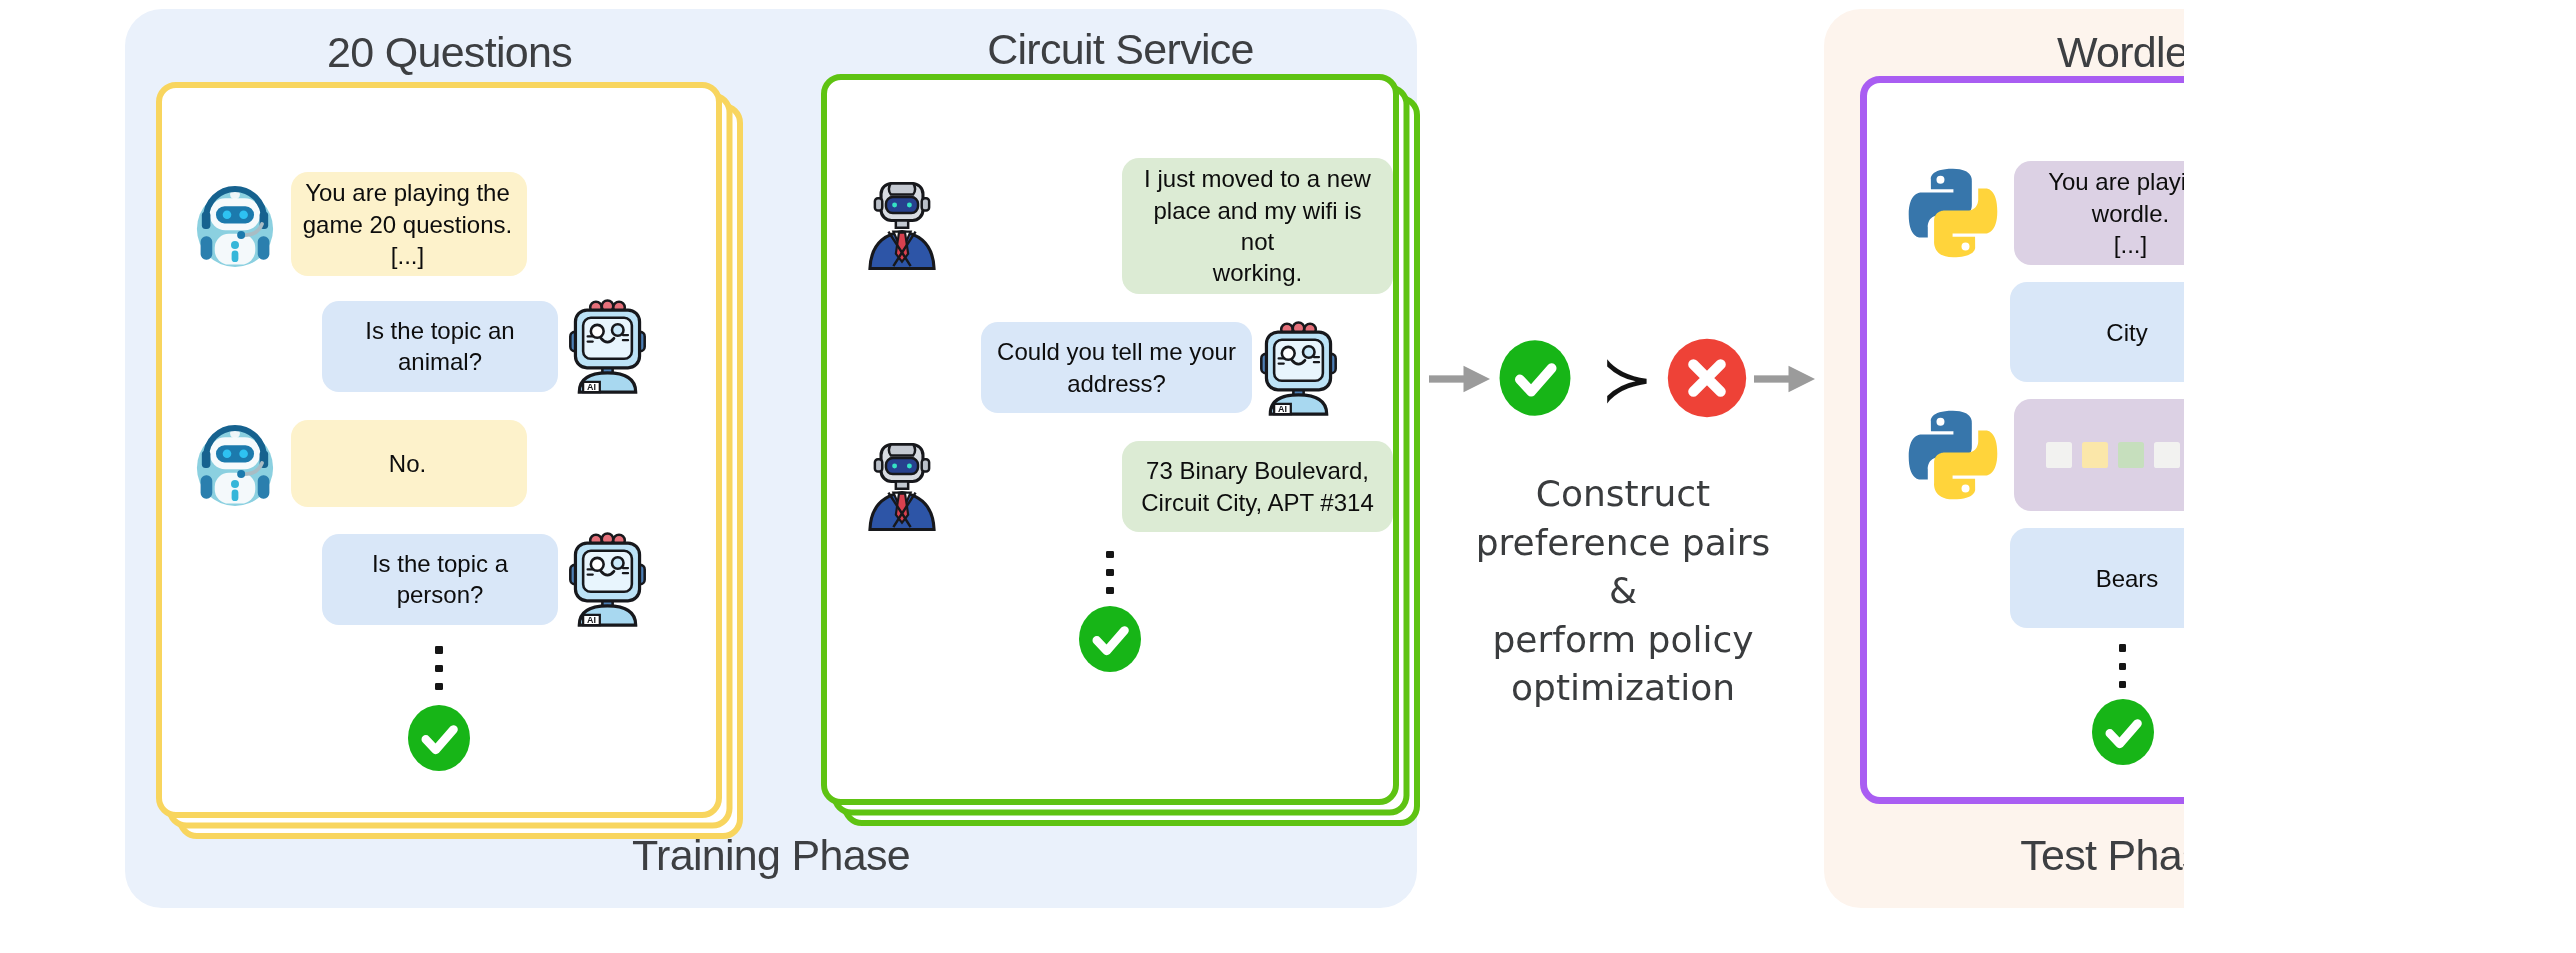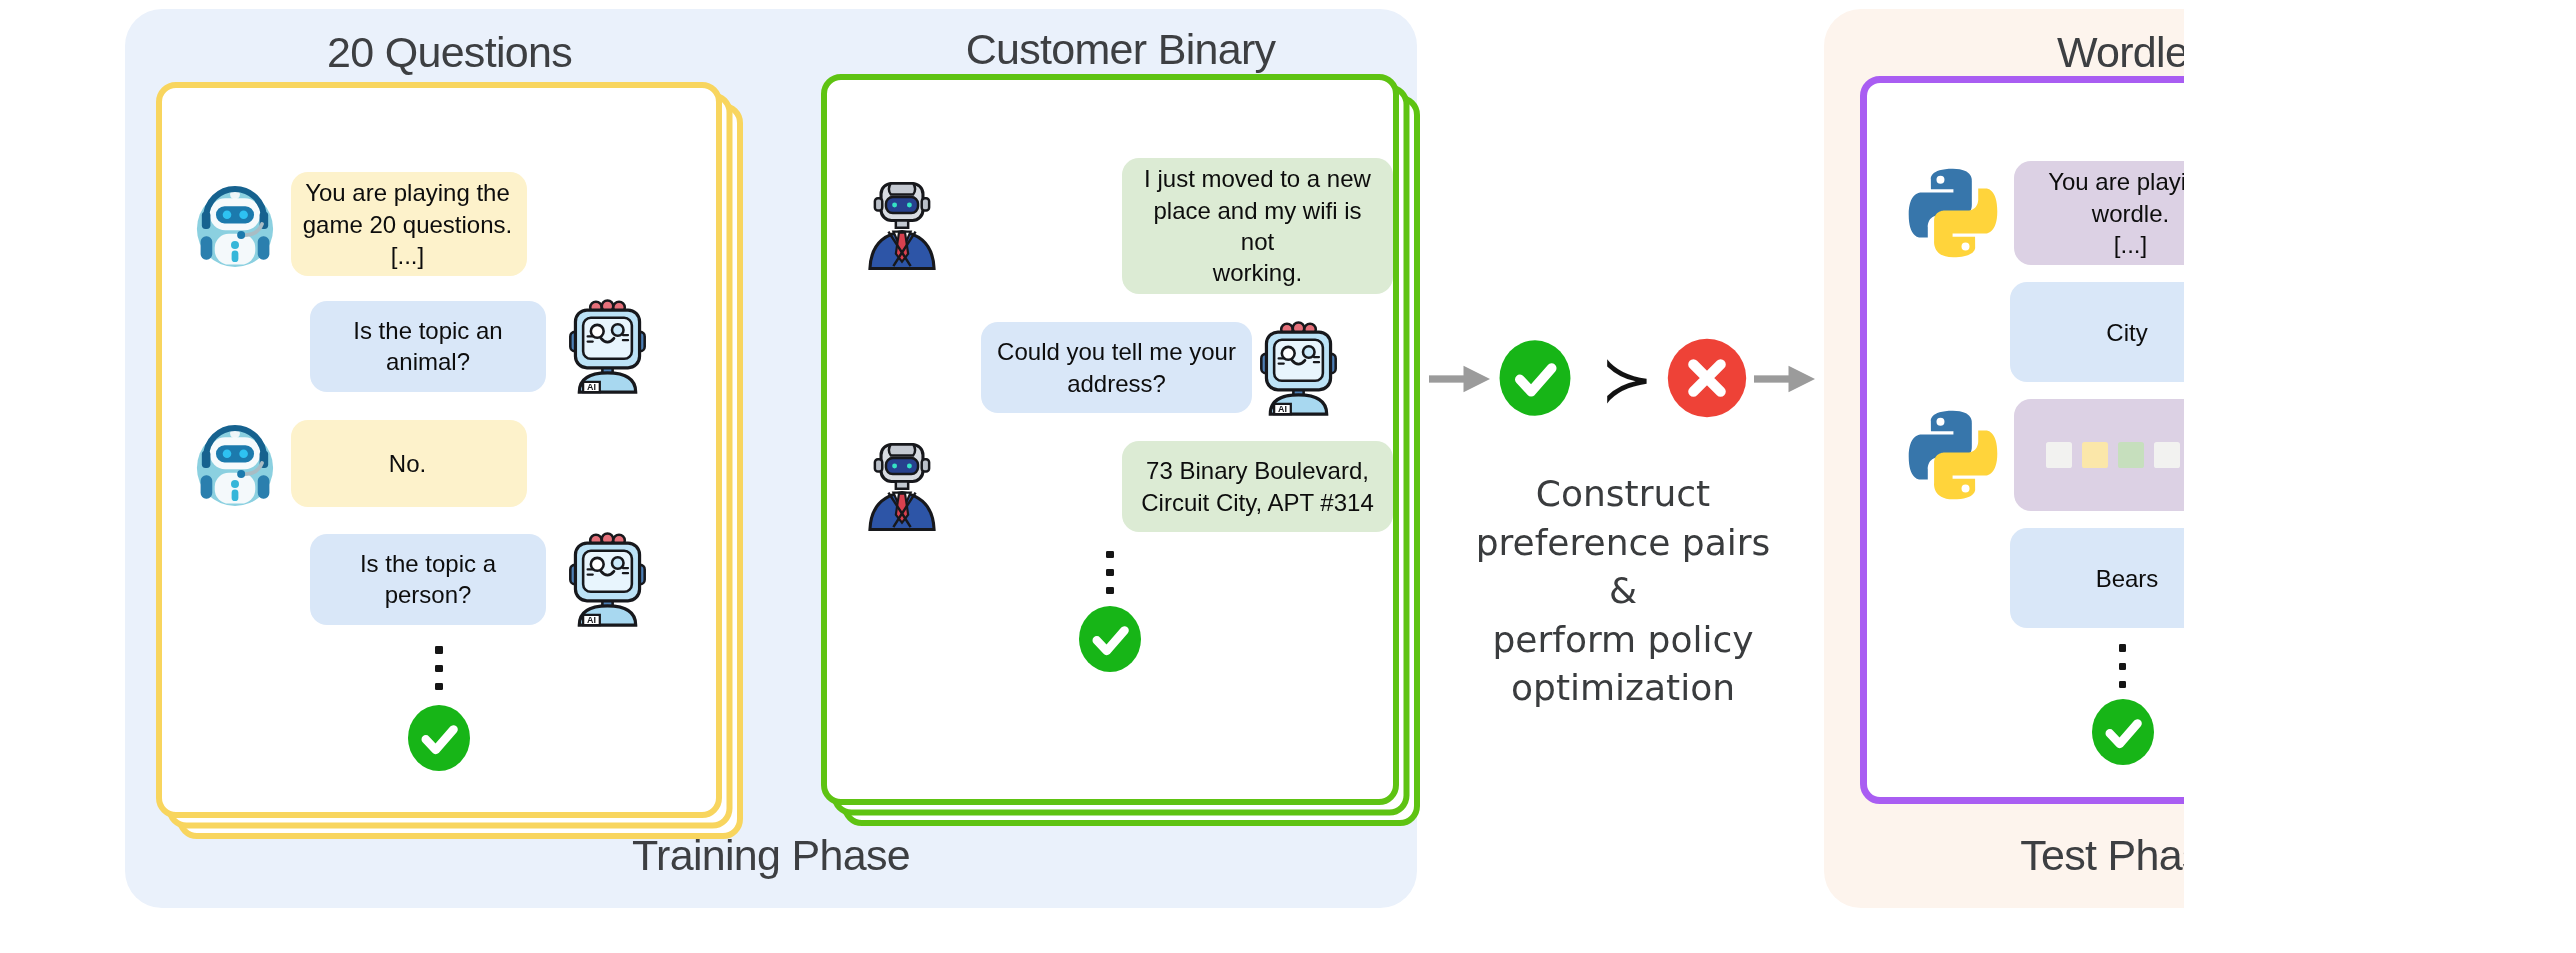--- a/index.html
+++ b/index.html
@@ -37,21 +37,21 @@
   .bub-agent{background:var(--agent-bubble,#d9e7f8);}
   .bub-cs{background:var(--env-bubble-customer-service,#dcebd4);}
   .bub-wordle{background:var(--env-bubble-wordle,#dcd1e4);}
 
   .avatar{flex:0 0 auto;display:block;}
   .avatar svg{display:block;width:100%;height:100%;}
 
   
   .card.q20{padding:84px 0 0 0;}
   .card.q20 .row.left{padding-left:30px;gap:13px;}
-  .card.q20 .row.right{padding-right:67px;gap:20px;}
+  .card.q20 .row.right{padding-right:67px;gap:8px;}
   
   .card.cs{padding:78px 0 0 0;}
   .card.cs .row.left{padding-left:38px;gap:8.6px;justify-content:space-between;}
   .card.cs .row.right{padding-right:53px;gap:5px;}
   
   .card.wordle{padding:78px 0 0 0;}
   .card.wordle .row.left{padding-left:40px;gap:14.5px;}
   .card.wordle .row.right{padding-right:34px;gap:17px;}
 
   .w358{width:236px;} .w412{width:271px;} .w355{width:234px;}
@@ -236,21 +236,21 @@
           <span class="check-badge">
             <svg viewBox="0 0 100 106">
                 <use href="#g-check"></use>
               </svg>
             </span>
         </div>
 
       </div>
     </div>
 
-    <div class="env-title" style="left:696px;width:599px;top:16px;">Customer Binary</div>
+    <div class="env-title" style="left:696px;width:599px;top:16px;">Circuit Service</div>
 
     <div class="stack" style="left:696px;top:65px;width:578px;height:731px;">
       <div class="layer l3 b-green"></div>
       <div class="layer l2 b-green"></div>
       <div class="card cs b-green">
 
         <div class="row left">
           <span class="avatar av-customer">
             <svg viewBox="0 0 120 150">
                 <use href="#g-customer"></use>

